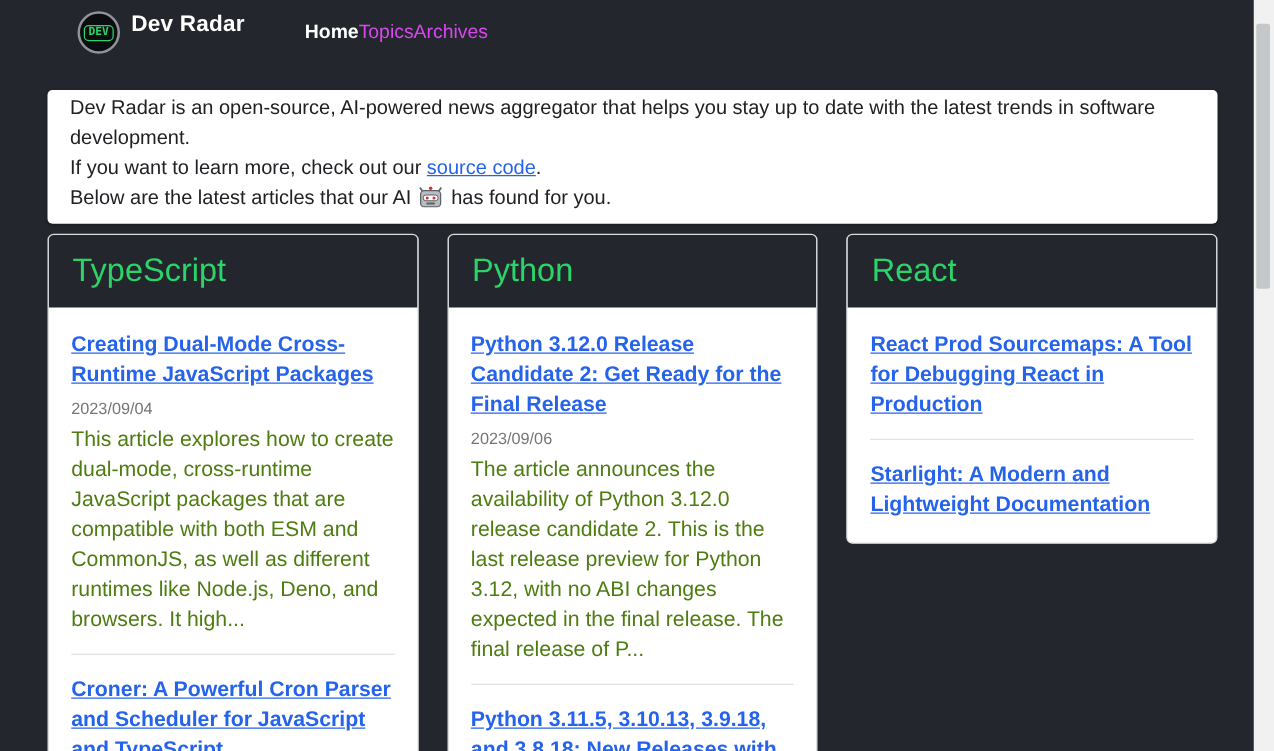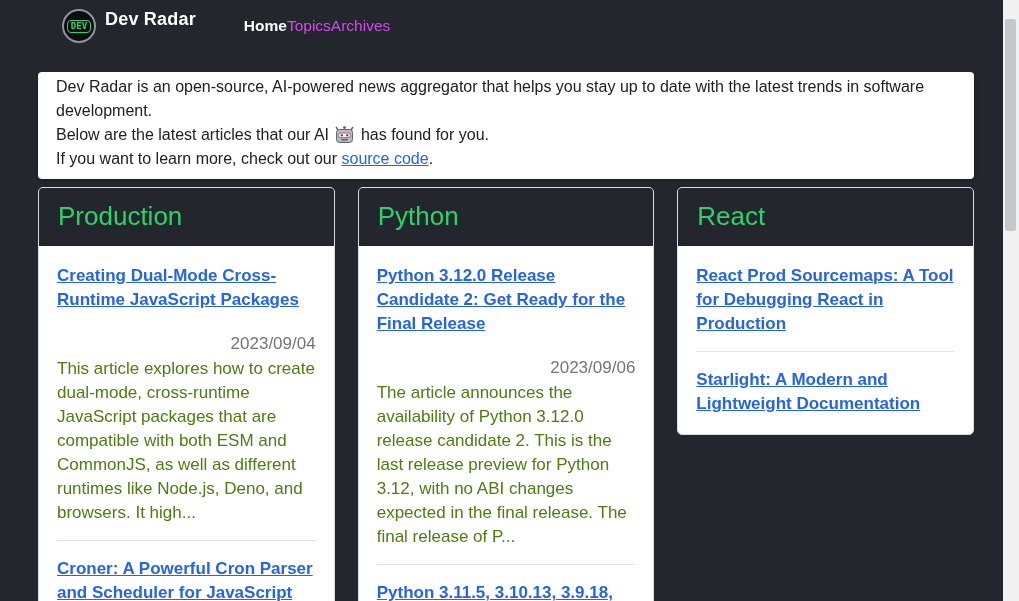--- a/index.html
+++ b/index.html
@@ -96,24 +96,23 @@
     display:block;
     color:#2563eb;
     font-size:17px;
     font-weight:bold;
     line-height:24px;
     text-decoration:underline;
     cursor:pointer;
   }
   .article-date {
     color:#757575;
-    font-size:17px;
-    margin-top:24px;
+    font-size:13px;
+    margin-top:7px;
     line-height:16px;
-    text-align:right;
   }
   .article-summary {
     color:#4d7c0f;
     font-size:17px;
     line-height:24px;
     margin-top:5px;
   }
   .divider {
     border:none;
     border-top:1px solid #e2e2e2;
@@ -147,38 +146,38 @@
     <a class="nav-link active">Home</a>
     <a class="nav-link">Topics</a>
     <a class="nav-link">Archives</a>
   </nav>
 </header>
 
 <div class="content">
 
   <section class="intro-card">
     <p><span>Dev Radar is an open-source, AI-powered news aggregator that helps you stay up to date with the latest trends in software development.</span></p>
+    <p><span>If you want to learn more, check out our </span><a class="inline-link">source code</a><span>.</span></p>
     <p><span>Below are the latest articles that our AI </span><svg class="robot-svg" width="19" height="17" viewBox="0 0 19 17">
           <line x1="3" y1="4" x2="1" y2="1" stroke="#5f6368" stroke-width="1.4"></line>
           <line x1="16" y1="4" x2="18" y2="1" stroke="#5f6368" stroke-width="1.4"></line>
           <circle cx="9.5" cy="1.6" r="1.4" fill="#d93025"></circle>
           <rect x="1.5" y="3.5" width="16" height="13" rx="3" fill="#b6bcc2" stroke="#5f6368" stroke-width="1"></rect>
           <rect x="3.5" y="7" width="12" height="4.6" rx="2.2" fill="#ffffff" stroke="#5f6368" stroke-width="0.8"></rect>
           <circle cx="6.8" cy="9.3" r="1.2" fill="#d93025"></circle>
           <circle cx="12.2" cy="9.3" r="1.2" fill="#d93025"></circle>
           <rect x="6" y="13" width="7" height="1.6" rx="0.8" fill="#5f6368"></rect>
         </svg><span> has found for you.</span></p>
-    <p><span>If you want to learn more, check out our </span><a class="inline-link">source code</a><span>.</span></p>
   </section>
 
   <div class="columns">
 
     <section class="topic-card">
       <div class="topic-header">
-        <h2 class="topic-title">Production</h2>
+        <h2 class="topic-title">TypeScript</h2>
       </div>
       <div class="topic-body">
         <div class="article">
           <a class="article-title">Creating Dual-Mode Cross-Runtime JavaScript Packages</a>
           <div class="article-date">2023/09/04</div>
           <p class="article-summary">This article explores how to create dual-mode, cross-runtime JavaScript packages that are compatible with both ESM and CommonJS, as well as different runtimes like Node.js, Deno, and browsers. It high...</p>
         </div>
         <hr class="divider">
         <div class="article">
           <a class="article-title">Croner: A Powerful Cron Parser and Scheduler for JavaScript and TypeScript</a>

